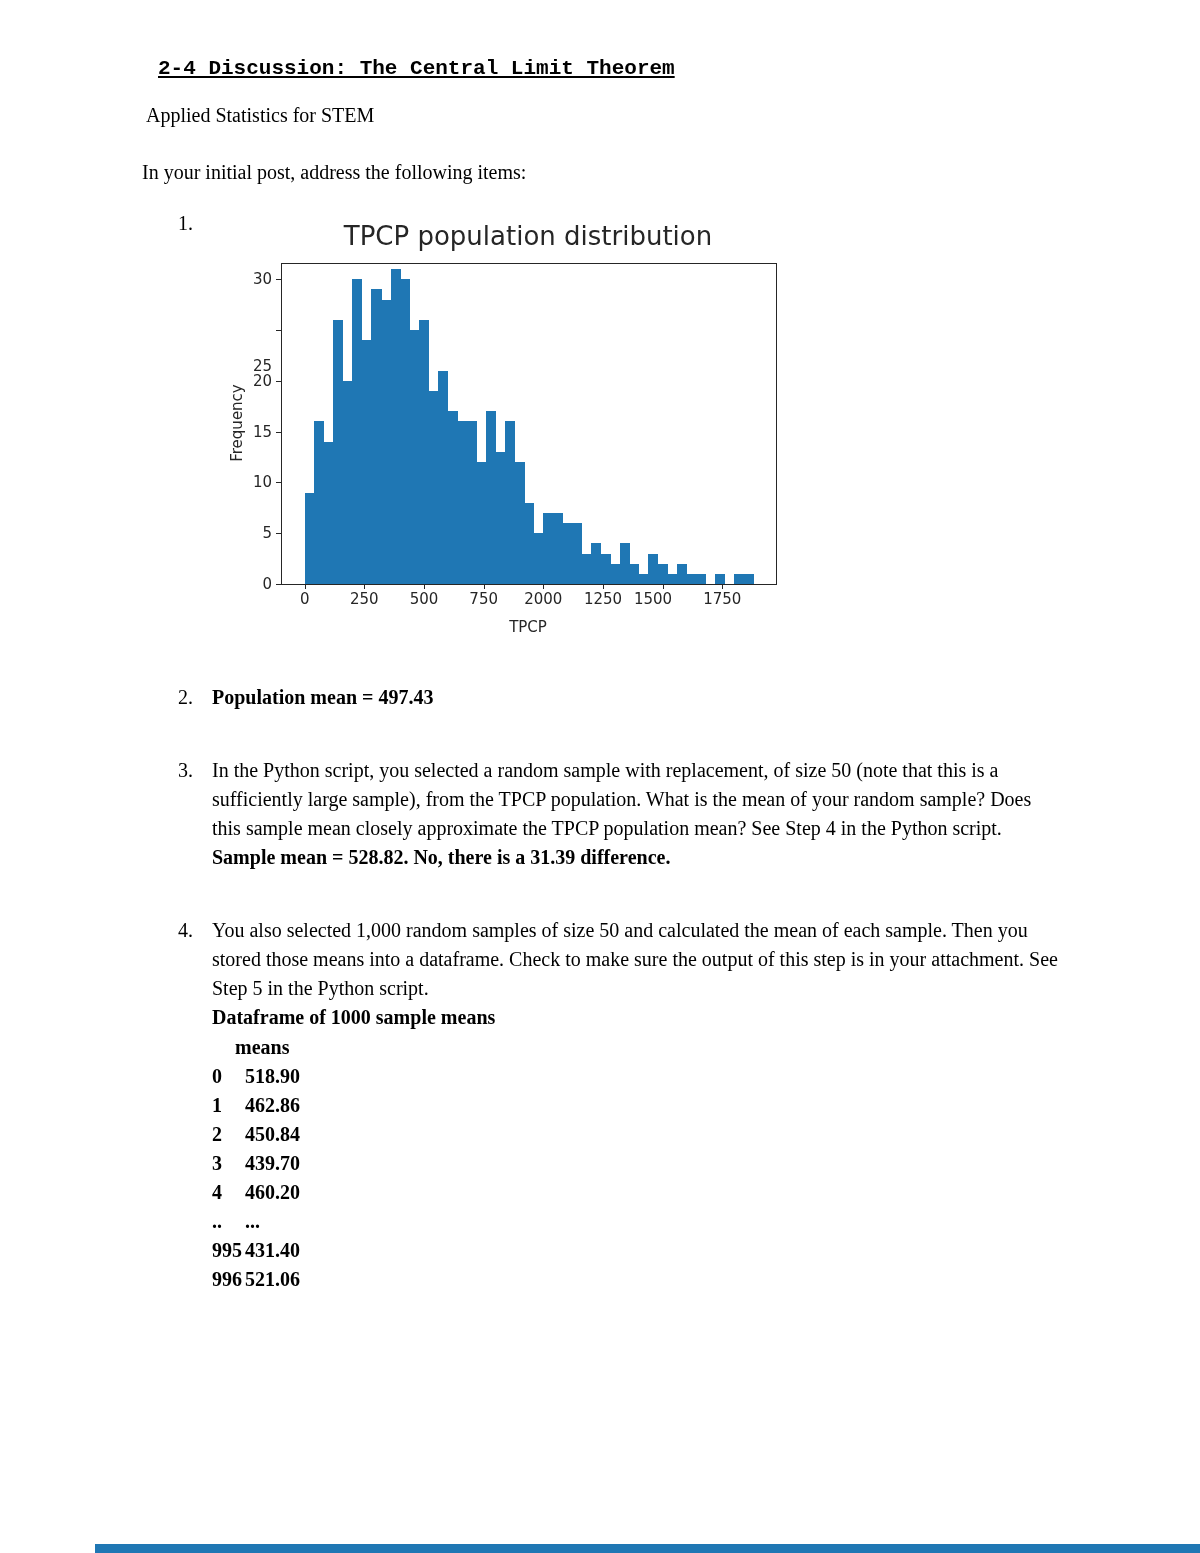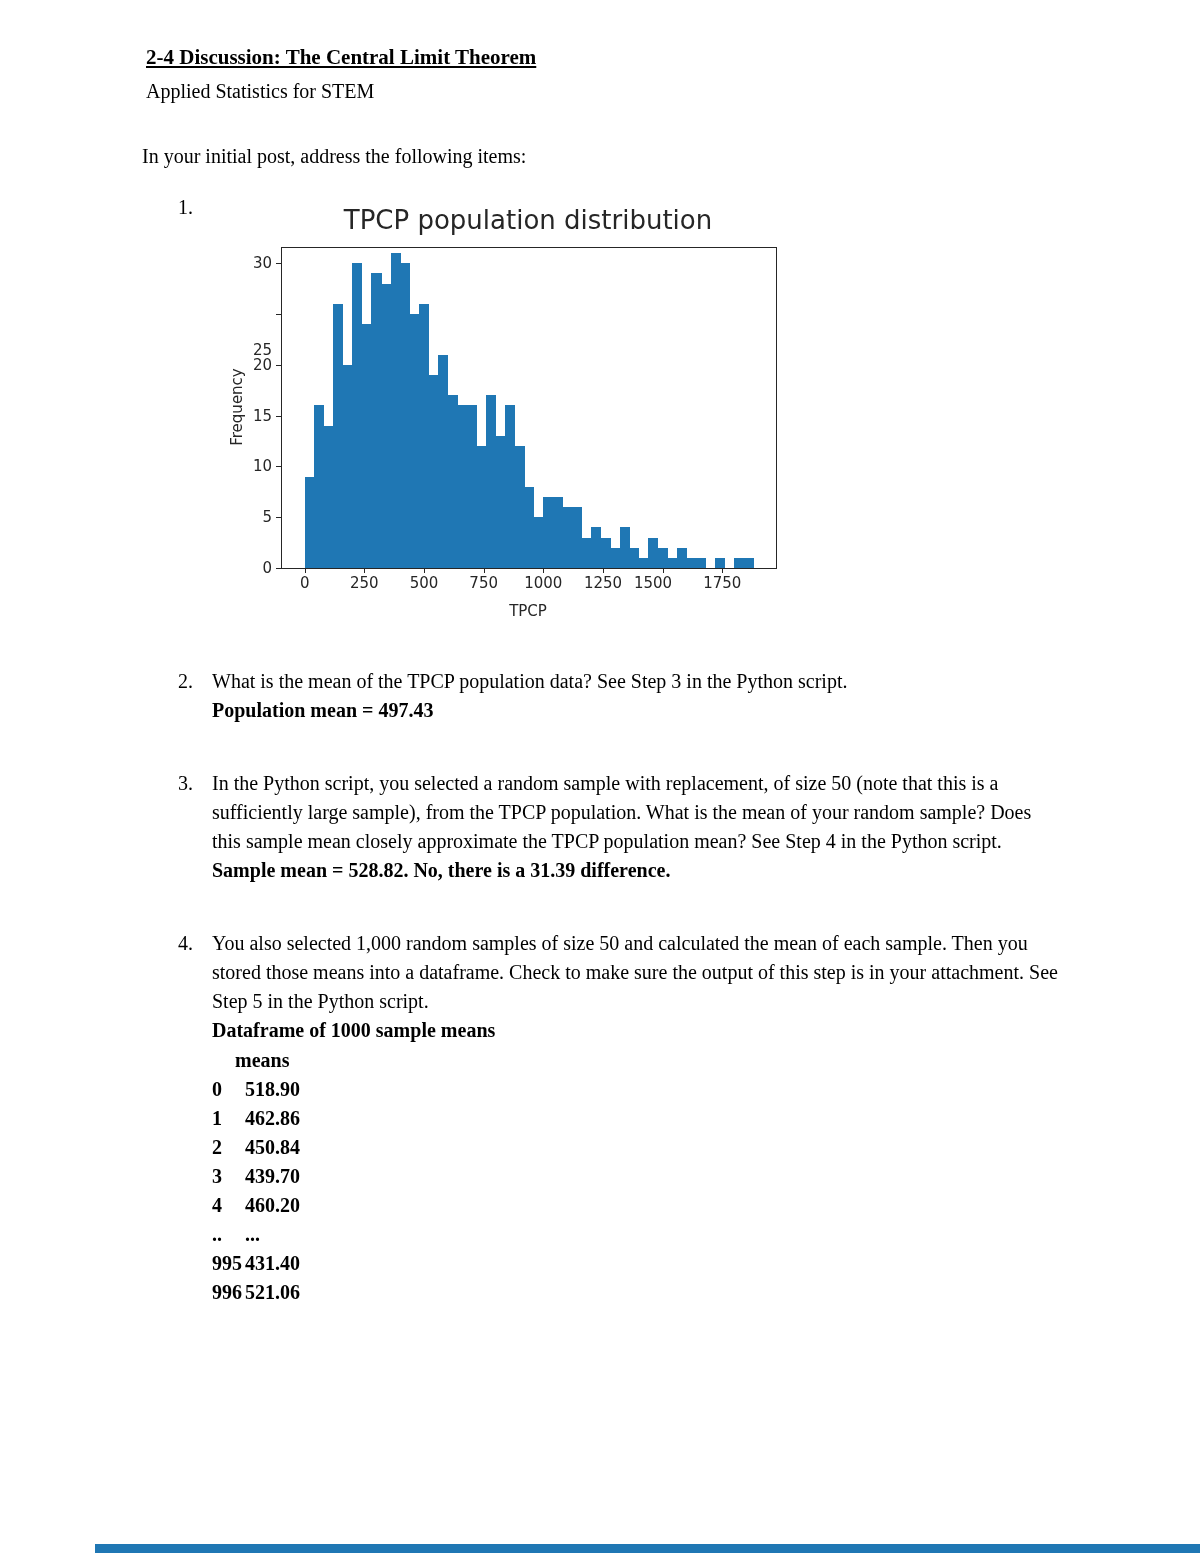--- a/index.html
+++ b/index.html
@@ -11,25 +11,26 @@
     font-family: "Liberation Serif", serif;
     font-size: 20px;
     color: #000000;
   }
   .content { padding: 38px 140px 0 142px; }
 
   .doc-title {
     font-size: 21px;
     font-weight: bold;
     text-decoration: underline;
-    margin: 4px;
+    margin: 16px;
     line-height: 30px;
+    font-family: Liberation Mono, monospace;
   }
   .doc-course { margin: 4px; line-height: 30px; }
-  .intro { margin: 36px 0 22px 0; line-height: 29px; }
+  .intro { margin: 28px 0 22px 0; line-height: 29px; }
 
   .list-item {
     display: flex;
     margin: 0 0 44px 36px;
     line-height: 29px;
   }
   .li-num { width: 34px; flex: none; }
   .li-body { flex: 1; }
   .answer { font-weight: bold; }
 
@@ -157,21 +158,21 @@
               <div class="bar" style="left: 461.783px; width: 10.0459px; height: 10.1587px; background: rgb(31, 119, 180);"></div>
               <div class="xtick-mark" style="left: 22.6715px;"></div>
               <div class="xtick-label" style="left: 22.6715px;">0</div>
               <div class="xtick-mark" style="left: 82.3333px;"></div>
               <div class="xtick-label" style="left: 82.3333px;">250</div>
               <div class="xtick-mark" style="left: 141.995px;"></div>
               <div class="xtick-label" style="left: 141.995px;">500</div>
               <div class="xtick-mark" style="left: 201.657px;"></div>
               <div class="xtick-label" style="left: 201.657px;">750</div>
               <div class="xtick-mark" style="left: 261.319px;"></div>
-              <div class="xtick-label" style="left: 261.319px;">1000</div>
+              <div class="xtick-label" style="left: 261.319px;">2000</div>
               <div class="xtick-mark" style="left: 320.981px;"></div>
               <div class="xtick-label" style="left: 320.981px;">1250</div>
               <div class="xtick-mark" style="left: 380.643px;"></div>
               <div class="xtick-label" style="left: 371px;">1500</div>
               <div class="xtick-mark" style="left: 440.304px;"></div>
               <div class="xtick-label" style="left: 440.304px;">1750</div>
               <div class="ytick-mark" style="top: 320px;"></div>
               <div class="ytick-label" style="top: 320px;">0</div>
               <div class="ytick-mark" style="top: 269.206px;"></div>
               <div class="ytick-label" style="top: 269.206px;">5</div>
@@ -187,21 +188,20 @@
               <div class="ytick-label" style="top: 15.2381px;">30</div>
             </div>
           <div class="xlabel">TPCP</div>
         </div>
       </div>
     </div>
 
     <div class="list-item">
       <span class="li-num">2.</span>
       <div class="li-body">
-        <span>What is the mean of the TPCP population data? See Step 3 in the Python script.</span>
         <div class="answer">Population mean = 497.43</div>
       </div>
     </div>
 
     <div class="list-item">
       <span class="li-num">3.</span>
       <div class="li-body">
         <span>In the Python script, you selected a random sample with replacement, of size 50 (note that this is a sufficiently large sample), from the TPCP population. What is the mean of your random sample? Does this sample mean closely approximate the TPCP population mean? See Step 4 in the Python script.</span>
         <div class="answer">Sample mean = 528.82. No, there is a 31.39 difference.</div>
       </div>

